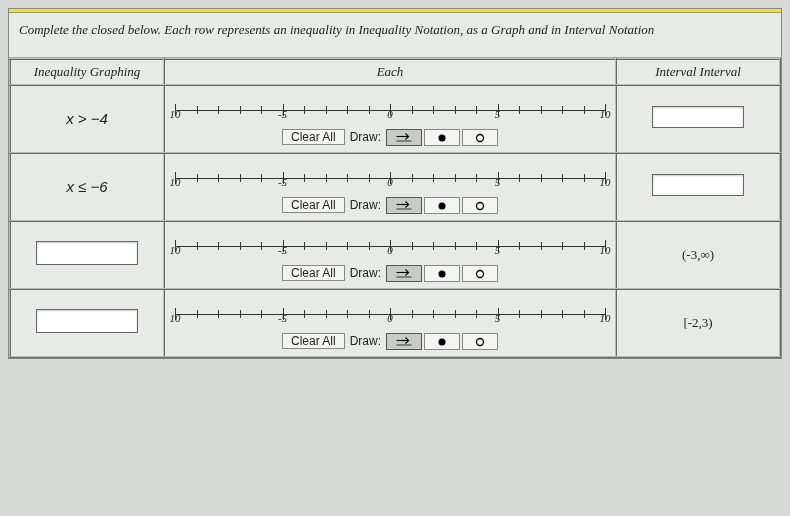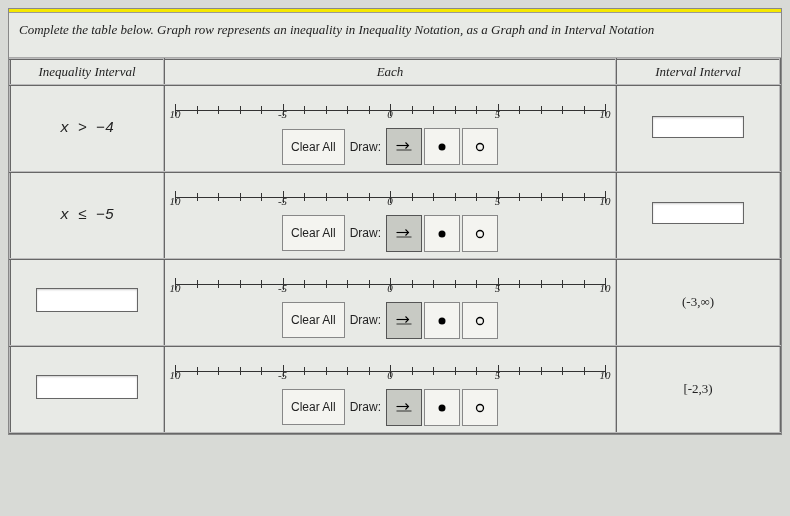--- a/index.html
+++ b/index.html
@@ -5,46 +5,46 @@
 body{margin:0;padding:8px;font-family:Georgia,serif;background:#d8dad6;color:#222;font-size:13px}
 .page{background:#e8eae6;border:1px solid #888;max-width:774px}
 .topbar{height:3px;background:#f5e800;border-bottom:1px solid #999}
 .instr{padding:8px 10px;font-style:italic;line-height:1.4;border-bottom:1px solid #aaa}
 .instr p{margin:0 0 10px 0}
 table{border-collapse:collapse;width:100%}
 th,td{border:2px inset #bbb;padding:4px 6px;vertical-align:middle}
 th{font-style:italic;font-weight:normal;background:#e8eae6}
 th.c1{width:140px}th.c2{width:auto}th.c3{width:150px}
 td.c1{text-align:center}
-.math{font-style:italic;font-family:Liberation Mono, monospace;font-size:15px}
+.math{font-style:italic;font-family:Liberation Sans, sans-serif;font-size:15px}
 .ansbox{background:#fff;border:1px solid #666;box-shadow:inset 0 1px 2px rgba(0,0,0,.2);display:inline-block;width:90px;height:20px}
 .inbox{background:#fff;border:1px solid #666;box-shadow:inset 0 1px 2px rgba(0,0,0,.2);display:inline-block;width:100px;height:22px}
 .nl{display:block;position:relative;height:28px;margin:6px 4px 2px 4px}
 .axis{position:absolute;top:14px;left:0;right:0;height:1px;background:#333}
 .tick{position:absolute;top:10px;width:1px;height:8px;background:#333}
 .tick.big{top:8px;height:12px}
 .lbl{position:absolute;top:12px;font-style:italic;font-size:11px;transform:translateX(-50%)}
 .tools{text-align:center;margin:4px 0 2px 0}
-.btn{display:inline-block;background:#f4f4f0;border:1px solid #888;padding:10px 8px;font-size:12px;font-family:Arial,sans-serif;font-style:normal;vertical-align:middle;margin:0 1px;cursor:pointer}
+.btn{display:inline-block;background:#f4f4f0;border:1px solid #888;padding:0 8px;font-size:12px;font-family:Arial,sans-serif;font-style:normal;vertical-align:middle;margin:0 1px;cursor:pointer}
 .dlab{display:inline-block;padding:2px 4px;font-size:12px;font-family:Arial,sans-serif;font-style:normal;vertical-align:middle}
 .sel{background:#c8cac4;border-color:#555}
 svg.ic{width:18px;height:14px;vertical-align:middle}
 </style>
 </head>
 <body>
 
 <div class="page">
 <div class="topbar"></div>
 <div class="instr">
-<p>Complete the table below. Graph row represents an inequality in Inequality Notation, as a Graph and in Interval Notation</p>
+<p>Complete the closed below. Each row represents an inequality in Inequality Notation, as a Graph and in Interval Notation</p>
 </div>
 <table>
 <tbody>
         <tr>
-<th class="c1">Inequality Interval</th>
+<th class="c1">Inequality Graphing</th>
 <th class="c2">Each</th>
 <th class="c3">Interval Interval</th>
 </tr>
 
 <tr>
 <td class="c1"><span class="math">x &gt; −4</span></td>
 <td class="c2" id="g0">
             <div class="nl">
               <div class="axis"></div>
               <div class="tick big" style="left:0%"></div>
@@ -81,21 +81,21 @@
                 </svg></span><span class="btn"><svg class="ic" viewBox="0 0 16 16">
                   <circle cx="8" cy="8" r="4" fill="#000"></circle>
                 </svg></span><span class="btn"><svg class="ic" viewBox="0 0 16 16">
                   <circle cx="8" cy="8" r="4" fill="none" stroke="#000" stroke-width="1.5"></circle>
                 </svg></span></div>
           </td>
 <td class="c3" style="text-align:center"><span class="ansbox"></span></td>
 </tr>
 
 <tr>
-<td class="c1"><span class="math">x ≤ −5</span></td>
+<td class="c1"><span class="math">x ≤ −6</span></td>
 <td class="c2" id="g1">
             <div class="nl">
               <div class="axis"></div>
               <div class="tick big" style="left:0%"></div>
               <div class="tick" style="left:5%"></div>
               <div class="tick" style="left:10%"></div>
               <div class="tick" style="left:15%"></div>
               <div class="tick" style="left:20%"></div>
               <div class="tick big" style="left:25%"></div>
               <div class="tick" style="left:30%"></div>

